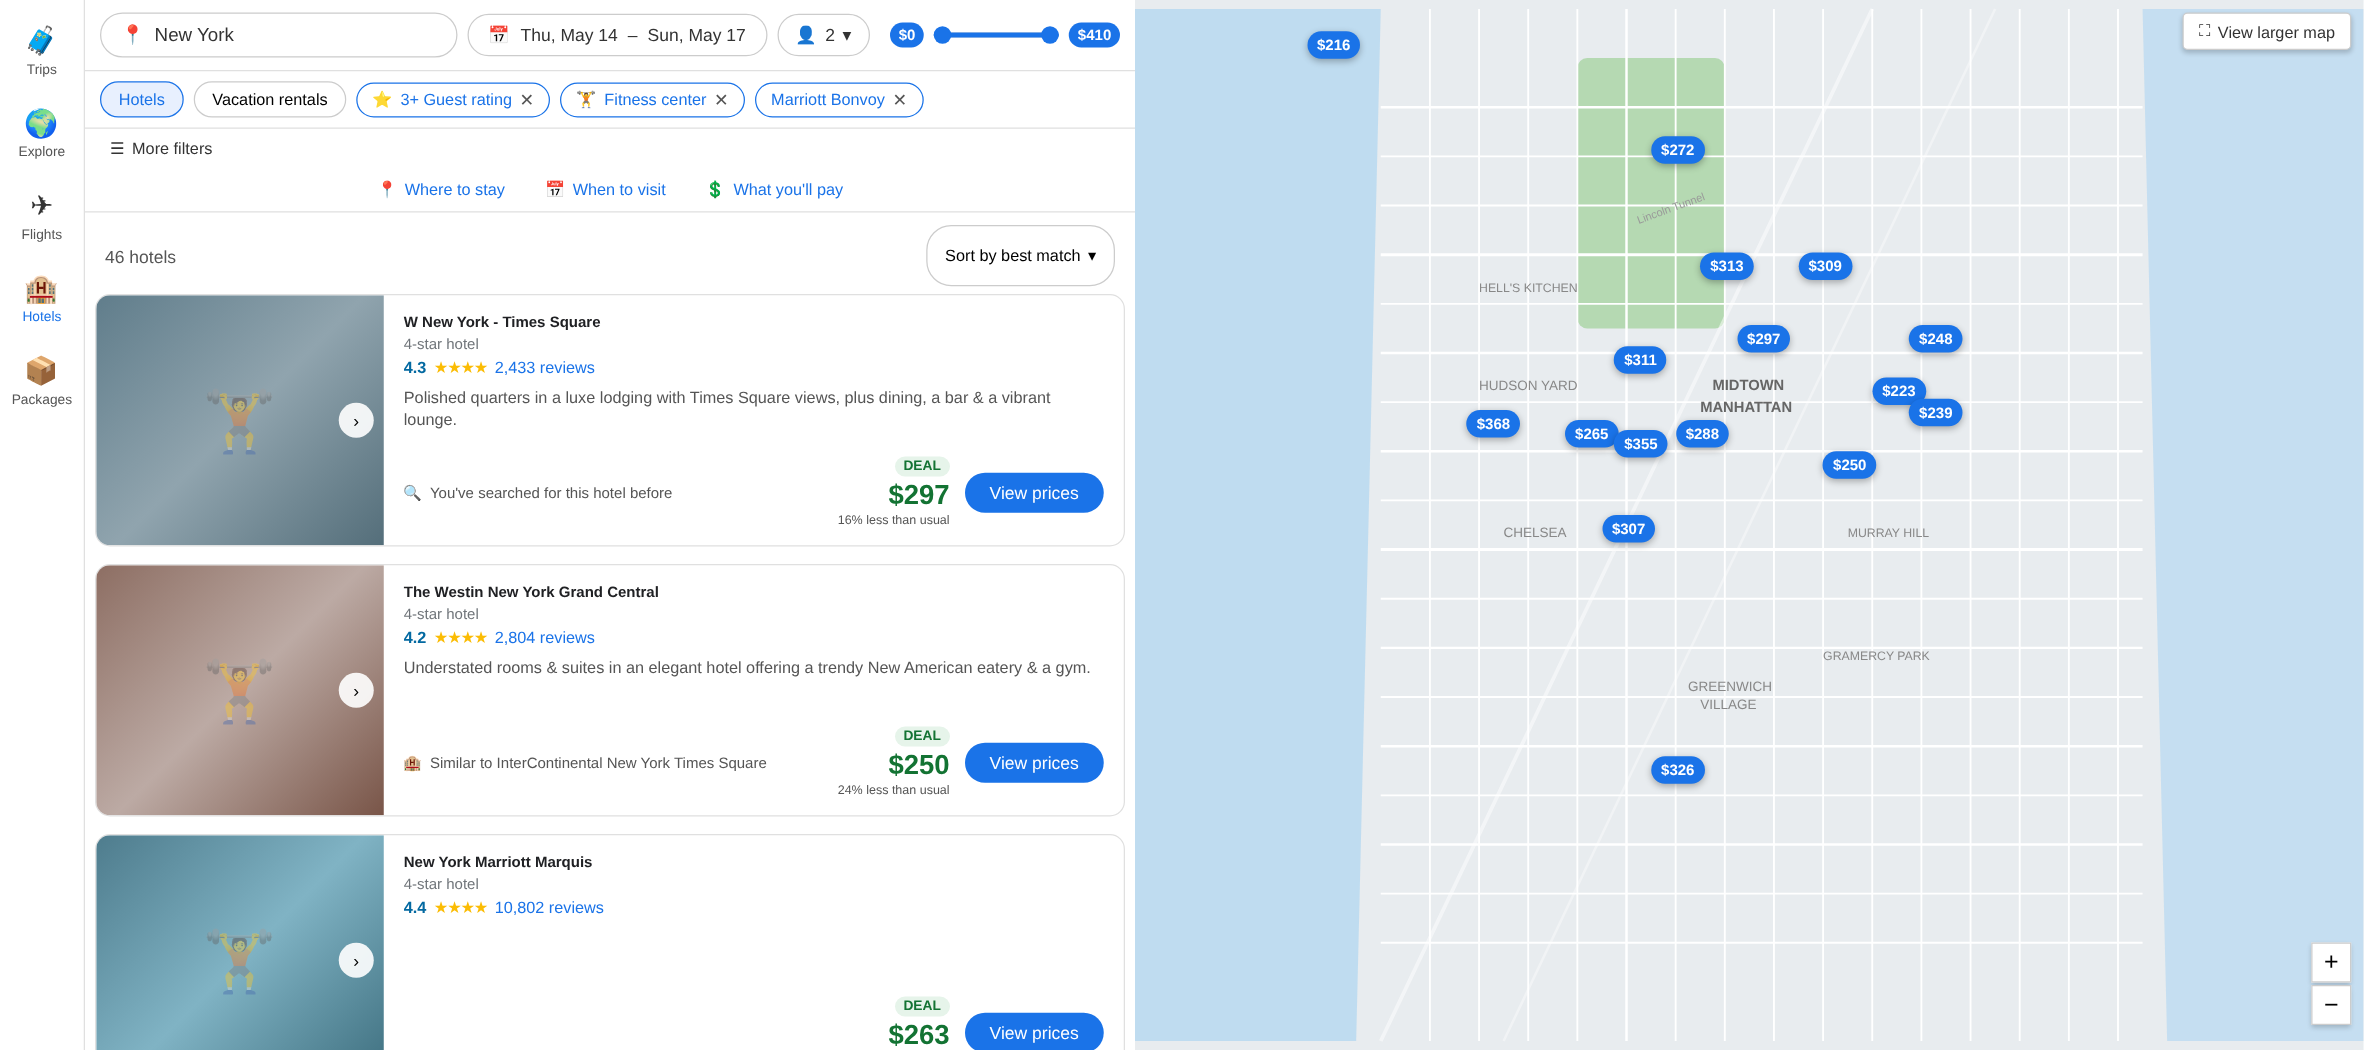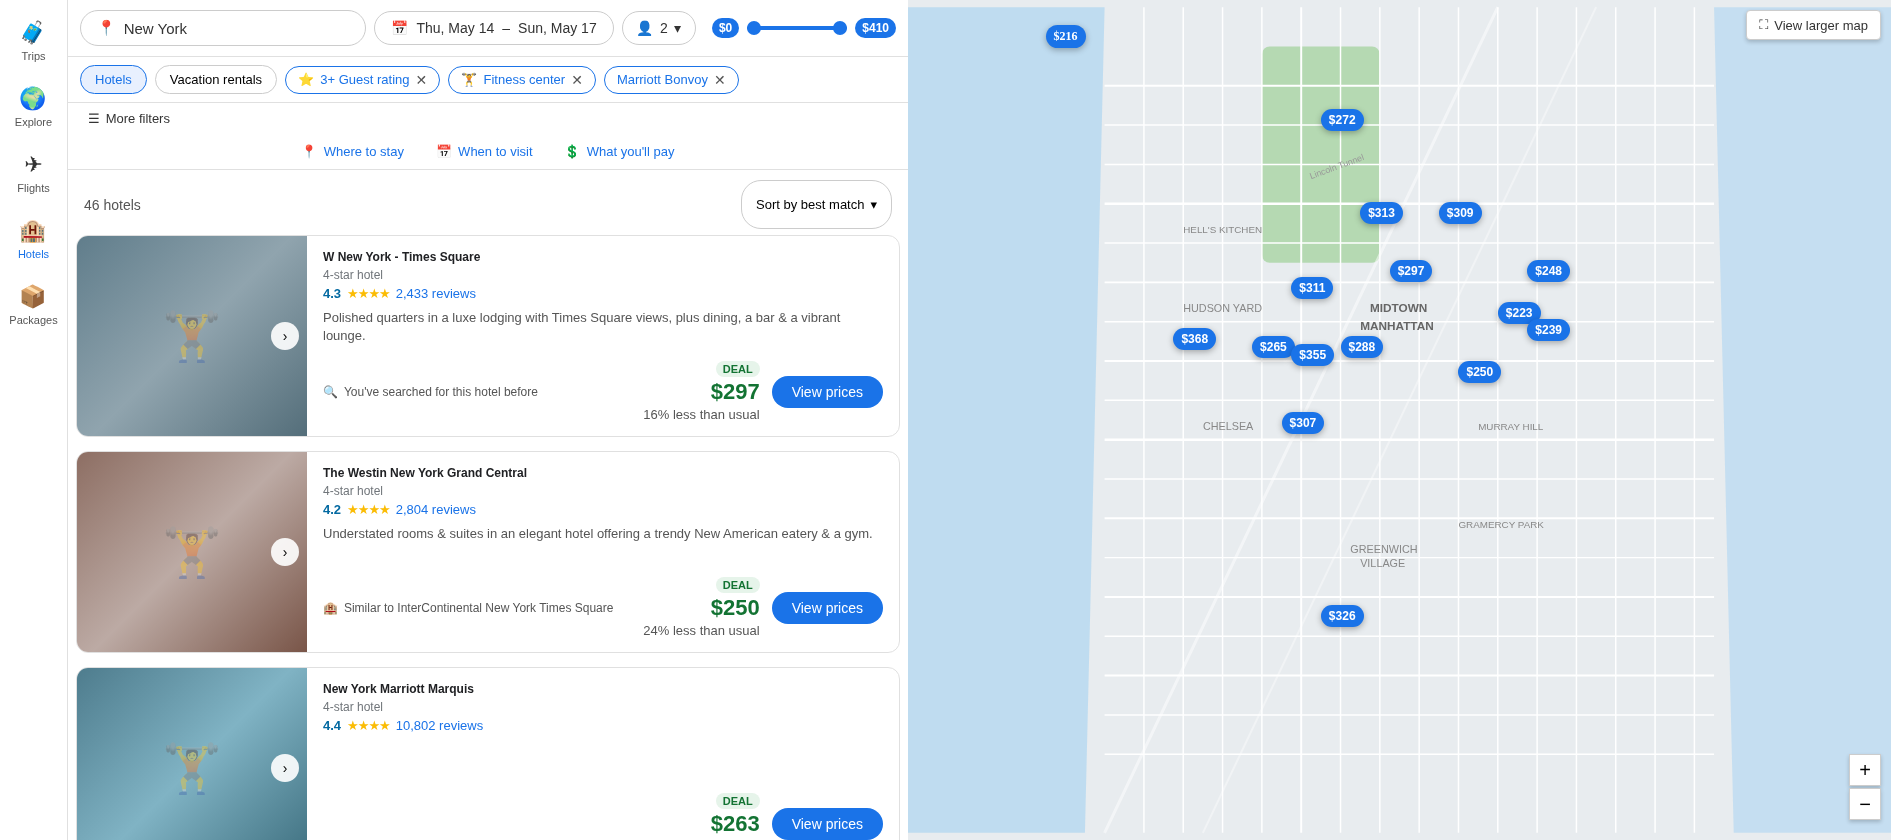--- a/index.html
+++ b/index.html
@@ -292,21 +292,21 @@
       font-weight: 600;
       background: #e6f4ea;
       padding: 2px 7px;
       border-radius: 10px;
     }
     .hotel-price {
       font-size: 22px;
       font-weight: 700;
       color: #137333;
     }
-    .price-note { font-size: 13px; color: #555; text-align: left; }
+    .price-note { font-size: 10px; color: #555; text-align: left; }
     .view-prices-btn {
       background: #1a73e8;
       color: #fff;
       border: none;
       border-radius: 20px;
       padding: 8px 20px;
       font-size: 14px;
       cursor: pointer;
       font-weight: 500;
       white-space: nowrap;
@@ -682,21 +682,21 @@
   <div class="view-larger-map">
     <span>⛶</span>
     <span>View larger map</span>
   </div>
 
 
   <div class="map-zoom-controls">
     <button class="zoom-btn">+</button>
     <button class="zoom-btn">−</button>
   </div>
-<div class="map-price-pin" style="top: 3%; left: 14%; font-family: Liberation Serif, serif;">$216</div>
+<div class="map-price-pin" style="top: 3%; left: 14%;">$216</div>
     <div class="map-price-pin" style="top: 13%; left: 42%;">$272</div>
     <div class="map-price-pin" style="top: 24%; left: 46%;">$313</div>
     <div class="map-price-pin" style="top: 24%; left: 54%;">$309</div>
     <div class="map-price-pin" style="top: 31%; left: 49%;">$297</div>
     <div class="map-price-pin" style="top: 33%; left: 39%;">$311</div>
     <div class="map-price-pin" style="top: 31%; left: 63%;">$248</div>
     <div class="map-price-pin" style="top: 39%; left: 27%;">$368</div>
     <div class="map-price-pin" style="top: 40%; left: 44%;">$288</div>
     <div class="map-price-pin" style="top: 40%; left: 35%;">$265</div>
     <div class="map-price-pin" style="top: 41%; left: 39%;">$355</div>

